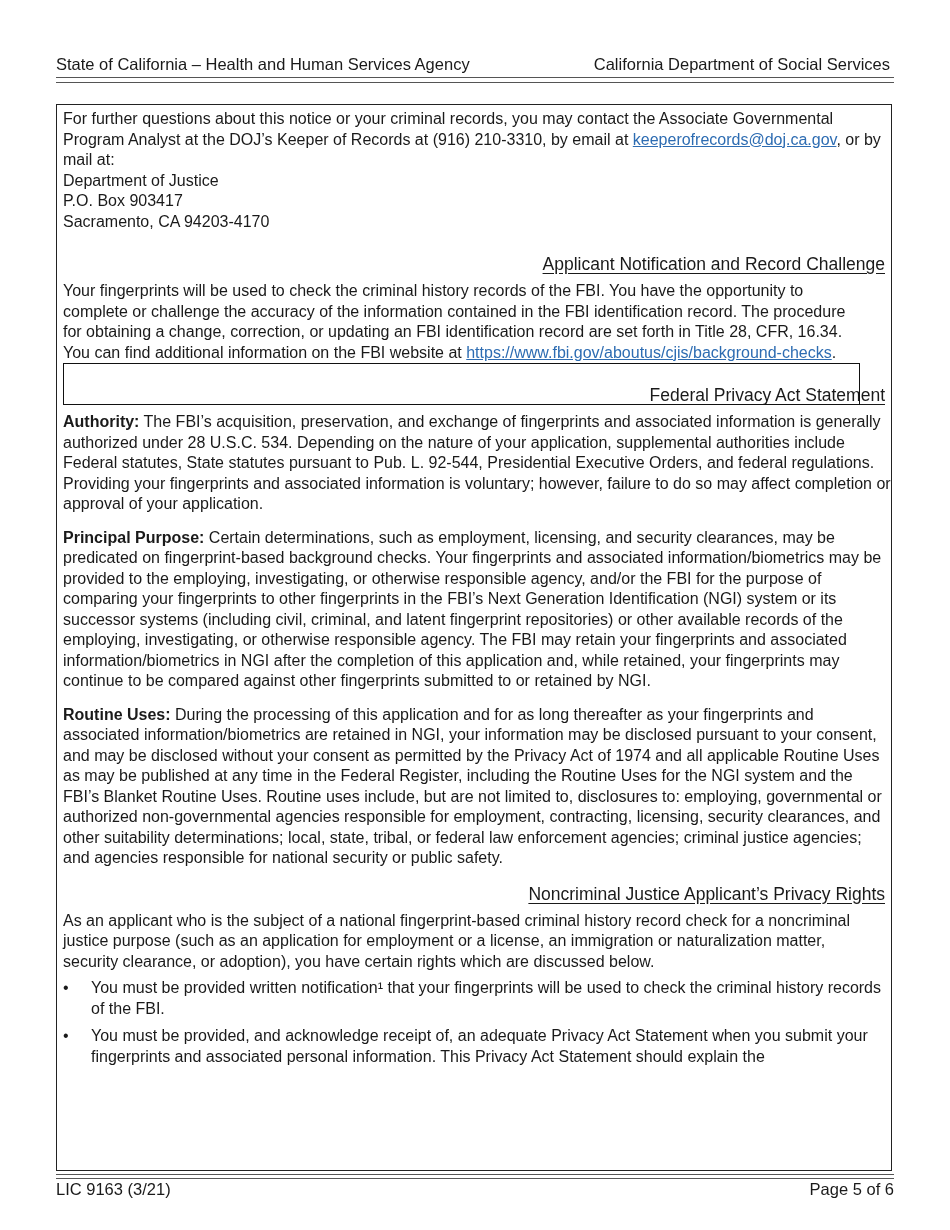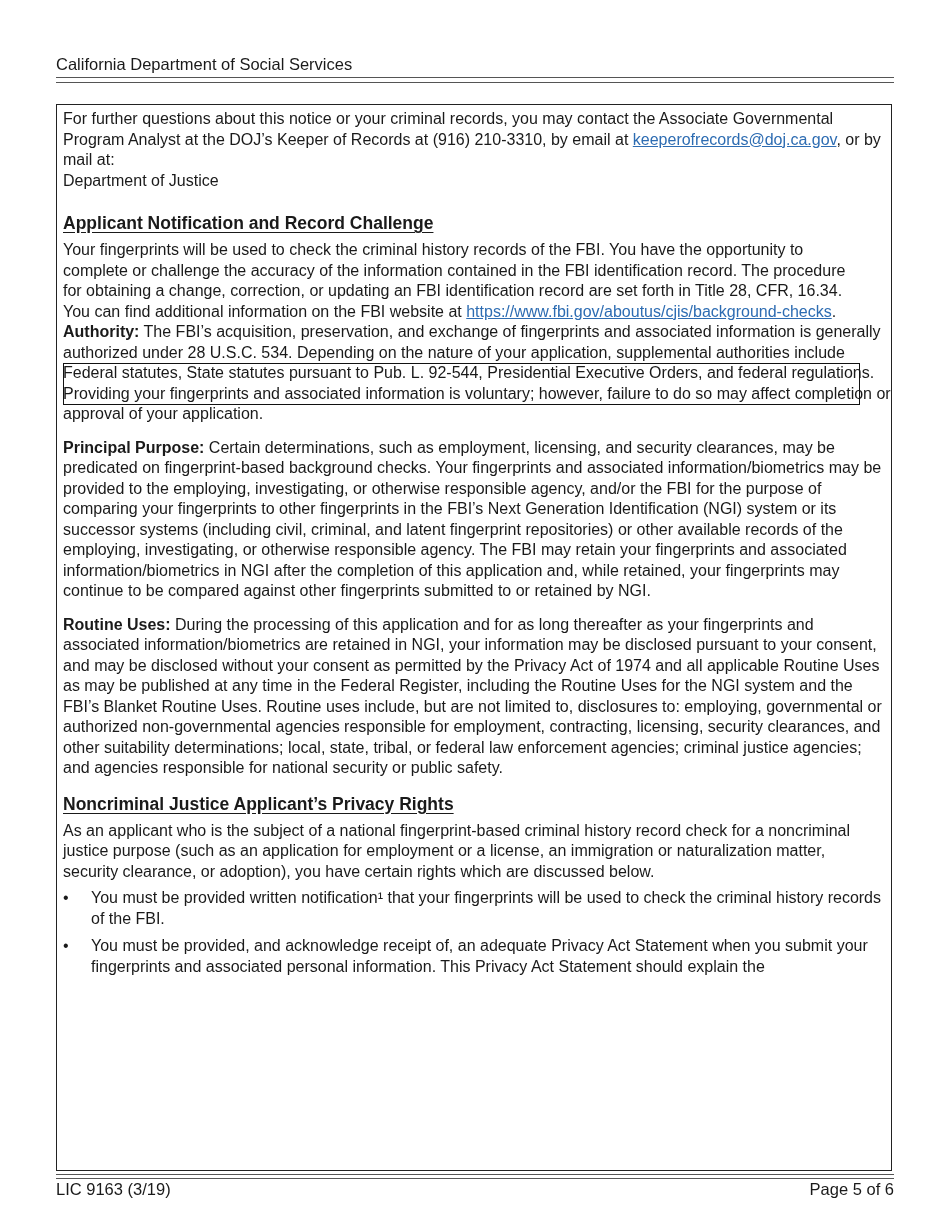--- a/index.html
+++ b/index.html
@@ -9,21 +9,21 @@
          font-size:16.5px; display:flex; justify-content:space-between; align-items:flex-end; }
   .hdr-rule { position:absolute; left:56px; width:838px; top:77px; height:4px;
               border-top:1px solid #555; border-bottom:1.5px solid #555; }
   .box { position:absolute; left:56px; top:104px; width:836px; height:1067px;
          border:1.5px solid #222; box-sizing:border-box; }
   .content { position:absolute; left:63px; top:109px; width:830px;
              font-size:16px; line-height:20.5px; }
   p { margin:0; }
   .center { }
   .addr { margin-top:0; }
-  h2 { font-size:17.5px; font-weight:bold; text-align:left; margin:0; line-height:22px; }
+  h2 { font-size:17.5px; font-weight:normal; text-align:right; margin:0; line-height:22px; }
   h2 span { text-decoration:underline; text-underline-offset:3px; }
   a { color:#2d6cb2; text-decoration:underline; }
   b { font-weight:bold; }
   .gap-h { margin-top:21px; margin-bottom:6px; }
   .gap-p { margin-top:13px; }
   .hl { position:absolute; left:63px; top:364px; width:797px; height:41px;
         border:1.5px solid #111; border-top:none; box-sizing:border-box; pointer-events:none; }
   .hl-top { position:absolute; left:63px; top:363px; width:797px; height:0;
             border-top:1.5px solid #111; pointer-events:none; }
   ul.bul { list-style:none; margin:6px 0 0 0; padding:0; }
@@ -31,47 +31,51 @@
   ul.bul li .dot { position:absolute; left:0; top:0; }
   .ftr-rule { position:absolute; left:56px; width:838px; top:1174px; height:3px;
               border-top:1px solid #555; border-bottom:1px solid #555; }
   .ftr { position:absolute; left:56px; right:56px; top:1180px; font-size:16.5px;
          display:flex; justify-content:space-between; }
 </style>
 </head>
 <body>
 
 <div class="hdr">
+  <span>State of California – Health and Human Services Agency</span>
   <span>California Department of Social Services</span>
 </div>
 <div class="hdr-rule"></div>
 
 <div class="box"></div>
 
 <div class="content">
   <p style="padding-right:6px;"><span>For further questions about this notice or your criminal records, you may contact the Associate Governmental Program Analyst at the DOJ’s Keeper of Records at (916) 210-3310, by email at </span><a>keeperofrecords@doj.ca.gov</a><span>, or by mail at:</span></p>
   <div class="center addr" style="margin-right:8px;">
     <div>Department of Justice</div>
+    <div>P.O. Box 903417</div>
+    <div>Sacramento, CA 94203-4170</div>
   </div>
 
   <h2 class="gap-h" style="margin-right:8px;"><span>Applicant Notification and Record Challenge</span></h2>
   <p style="padding-right:40px;"><span>Your fingerprints will be used to check the criminal history records of the FBI. You have the opportunity to complete or challenge the accuracy of the information contained in the FBI identification record. The procedure for obtaining a change, correction, or updating an FBI identification record are set forth in Title 28, CFR, 16.34. You can find additional information on the FBI website at </span><a>https://www.fbi.gov/aboutus/cjis/background-checks</a><span>.</span></p>
 
+  <h2 class="gap-h" style="margin-right:8px;"><span>Federal Privacy Act Statement</span></h2>
   <p><b>Authority:</b><span> The FBI’s acquisition, preservation, and exchange of fingerprints and associated information is generally authorized under 28 U.S.C. 534. Depending on the nature of your application, supplemental authorities include Federal statutes, State statutes pursuant to Pub. L. 92-544, Presidential Executive Orders, and federal regulations. Providing your fingerprints and associated information is voluntary; however, failure to do so may affect completion or approval of your application.</span></p>
   <p class="gap-p"><b>Principal Purpose:</b><span> Certain determinations, such as employment, licensing, and security clearances, may be predicated on fingerprint-based background checks. Your fingerprints and associated information/biometrics may be provided to the employing, investigating, or otherwise responsible agency, and/or the FBI for the purpose of comparing your fingerprints to other fingerprints in the FBI’s Next Generation Identification (NGI) system or its successor systems (including civil, criminal, and latent fingerprint repositories) or other available records of the employing, investigating, or otherwise responsible agency. The FBI may retain your fingerprints and associated information/biometrics in NGI after the completion of this application and, while retained, your fingerprints may continue to be compared against other fingerprints submitted to or retained by NGI.</span></p>
   <p class="gap-p" style="padding-right:8px;"><b>Routine Uses:</b><span> During the processing of this application and for as long thereafter as your fingerprints and associated information/biometrics are retained in NGI, your information may be disclosed pursuant to your consent, and may be disclosed without your consent as permitted by the Privacy Act of 1974 and all applicable Routine Uses as may be published at any time in the Federal Register, including the Routine Uses for the NGI system and the FBI’s Blanket Routine Uses. Routine uses include, but are not limited to, disclosures to: employing, governmental or authorized non-governmental agencies responsible for employment, contracting, licensing, security clearances, and other suitability determinations; local, state, tribal, or federal law enforcement agencies; criminal justice agencies; and agencies responsible for national security or public safety.</span></p>
 
   <h2 class="gap-h" style="margin-top:14px;margin-right:8px;"><span>Noncriminal Justice Applicant’s Privacy Rights</span></h2>
   <p style="padding-right:30px;">As an applicant who is the subject of a national fingerprint-based criminal history record check for a noncriminal justice purpose (such as an application for employment or a license, an immigration or naturalization matter, security clearance, or adoption), you have certain rights which are discussed below.</p>
   <ul class="bul">
     <li><span class="dot">•</span><span>You must be provided written notification¹ that your fingerprints will be used to check the criminal history records of the FBI.</span></li>
     <li><span class="dot">•</span><span>You must be provided, and acknowledge receipt of, an adequate Privacy Act Statement when you submit your fingerprints and associated personal information. This Privacy Act Statement should explain the</span></li>
   </ul>
 </div>
 
 <div class="hl-top"></div>
 <div class="hl"></div>
 
 <div class="ftr-rule"></div>
 <div class="ftr">
-  <span>LIC 9163 (3/19)</span>
+  <span>LIC 9163 (3/21)</span>
   <span>Page 5 of 6</span>
 </div>
 
 </body></html>

